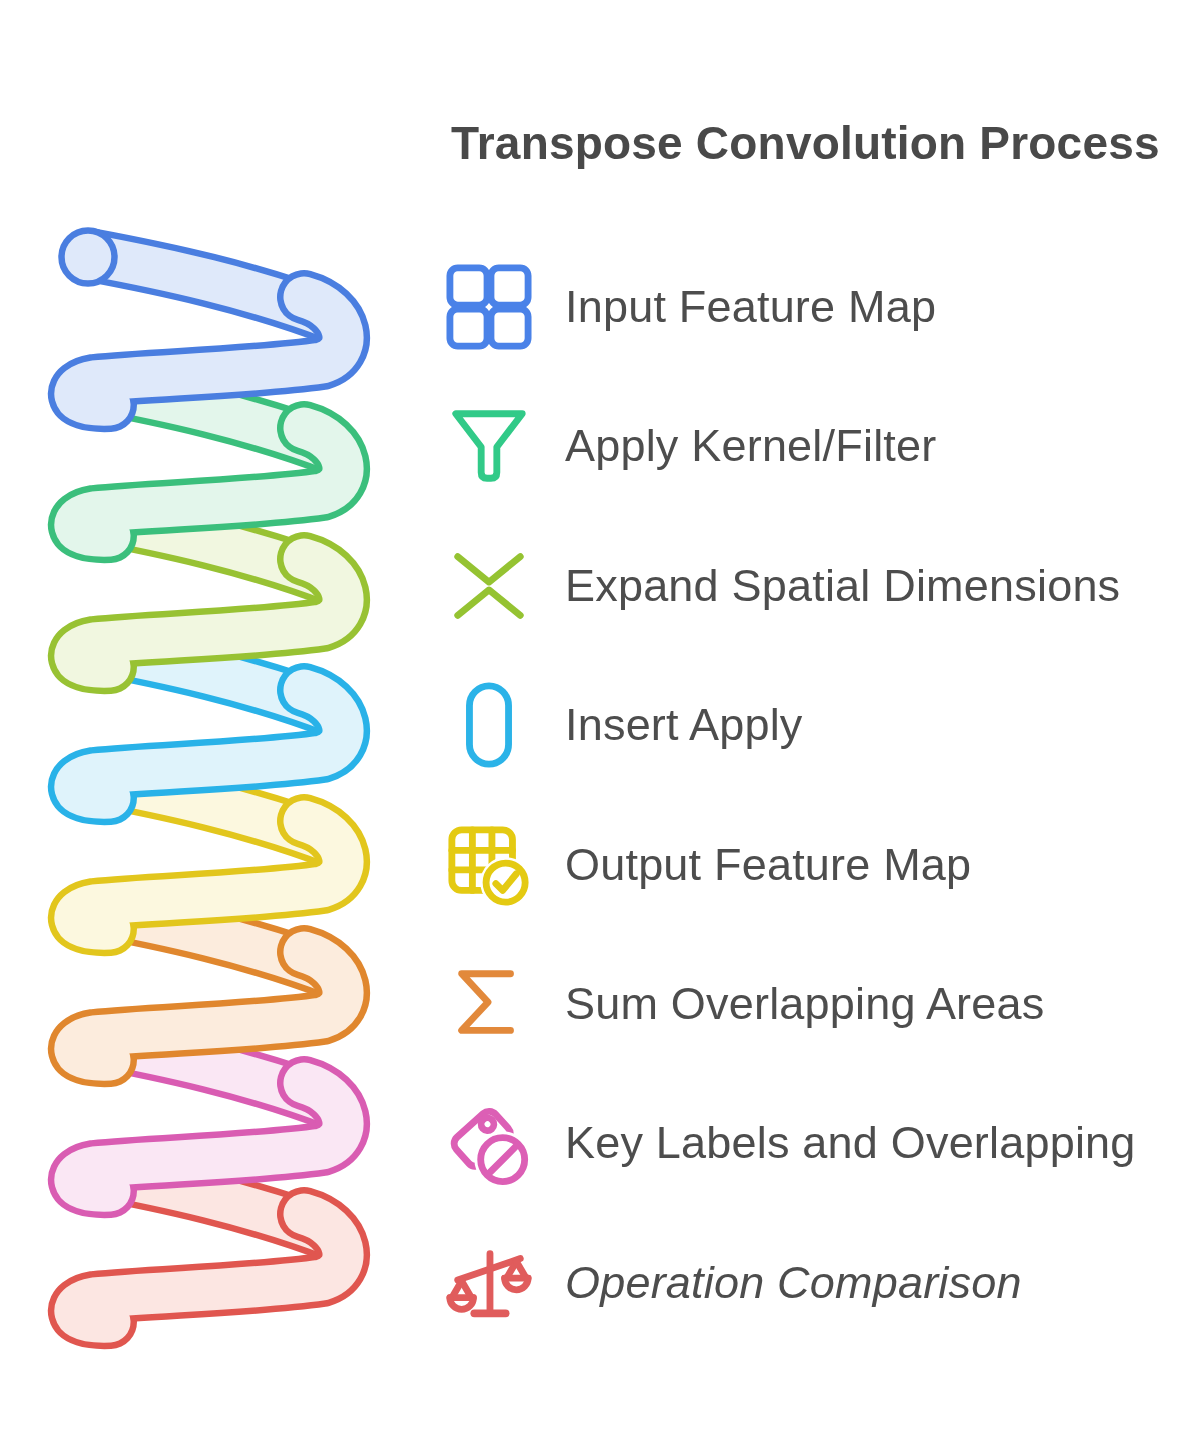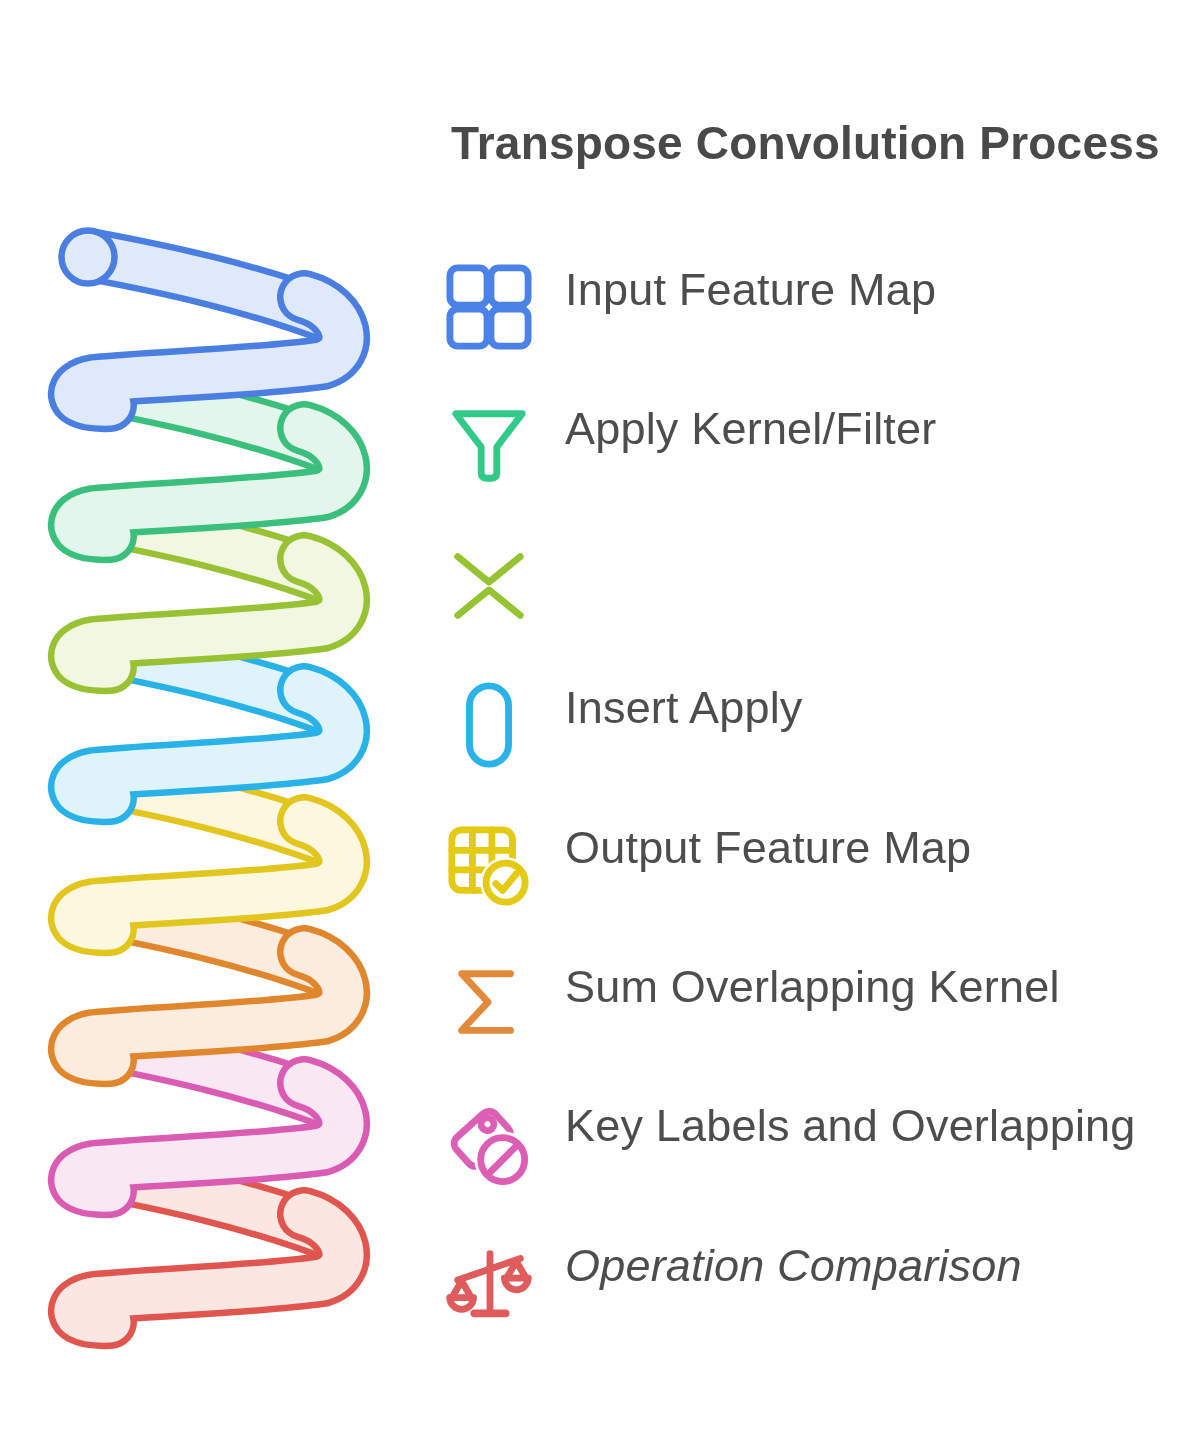--- a/index.html
+++ b/index.html
@@ -19,21 +19,21 @@
     color:#494949;
     letter-spacing:0.2px;
     white-space:nowrap;
     margin-left:21px;
   }
   .row{
     position:absolute;
     left:446px;
     height:86px;
     display:flex;
-    align-items:flex-start;
+    align-items:center;
     white-space:nowrap;
   }
   .row .icon{
     width:86px;height:86px;
     flex:0 0 86px;
     display:flex;align-items:center;justify-content:center;
   }
   .row .icon svg{width:86px;height:86px;display:block;}
   .row .label{
     margin-left:33px;
@@ -102,20 +102,21 @@
         </span>
         <span class="label">Apply Kernel/Filter</span>
       </div>
       <div class="row" style="top: 543px;">
         <span class="icon" style="color: rgb(149, 195, 50);">
           <svg viewBox="0 0 88 88" fill="none" stroke="currentColor" stroke-width="7" stroke-linecap="round" stroke-linejoin="round">
             <polyline points="12,14 44,40 76,14"></polyline>
             <polyline points="12,74 44,48 76,74"></polyline>
           </svg>
         </span>
+        <span class="label">Expand Spatial Dimensions</span>
       </div>
       <div class="row" style="top: 682px;">
         <span class="icon" style="color: rgb(43, 179, 232);">
           <svg viewBox="0 0 88 88" fill="none" stroke="currentColor" stroke-width="7" stroke-linecap="round" stroke-linejoin="round">
             <rect x="24" y="4" width="40" height="80" rx="20"></rect>
           </svg>
         </span>
         <span class="label">Insert Apply</span>
       </div>
       <div class="row" style="top: 822px;">
@@ -132,21 +133,21 @@
           </svg>
         </span>
         <span class="label">Output Feature Map</span>
       </div>
       <div class="row" style="top: 961px;">
         <span class="icon" style="color: rgb(226, 137, 59);">
           <svg viewBox="0 0 88 88" fill="none" stroke="currentColor" stroke-width="7" stroke-linecap="round" stroke-linejoin="round">
             <path d="M 66 13 L 16 13 L 43 42 L 16 71 L 66 71"></path>
           </svg>
         </span>
-        <span class="label">Sum Overlapping Kernel</span>
+        <span class="label">Sum Overlapping Areas</span>
       </div>
       <div class="row" style="top: 1100px;">
         <span class="icon" style="color: rgb(220, 95, 181);">
           <svg viewBox="0 0 88 88" fill="none" stroke="currentColor" stroke-width="7" stroke-linecap="round" stroke-linejoin="round">
             <g transform="rotate(-42 36 40)">
               <rect x="10" y="22" width="54" height="37" rx="9"></rect>
               <circle cx="51" cy="33" r="6.5"></circle>
             </g>
             <circle cx="58" cy="61" r="29" fill="#ffffff" stroke="none"></circle>
             <circle cx="58" cy="61" r="22.5"></circle>

